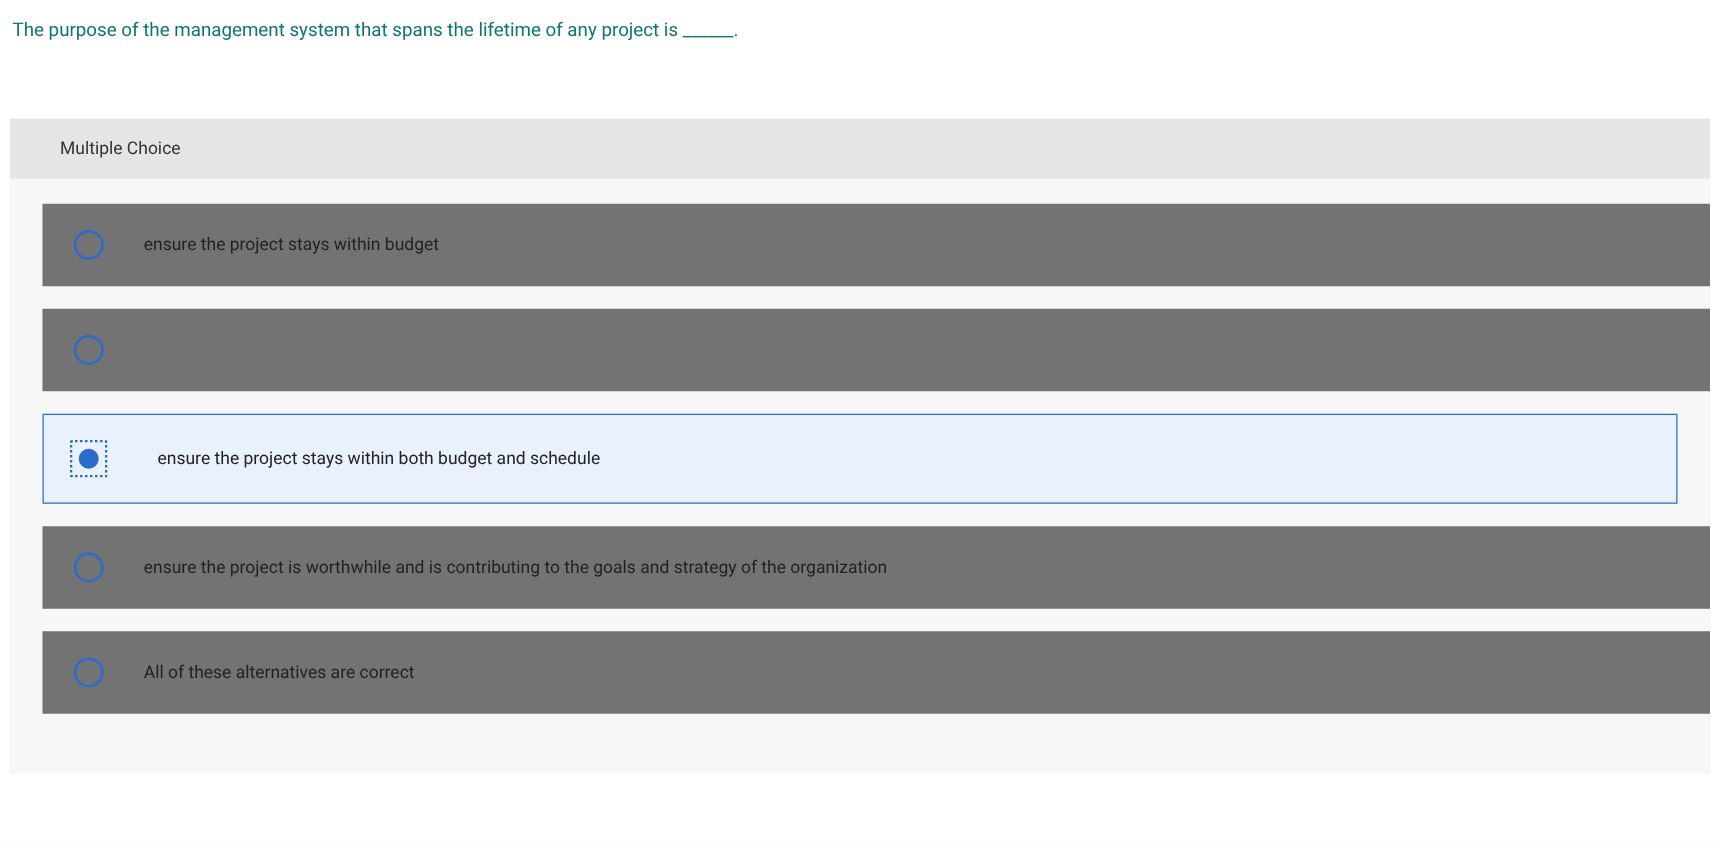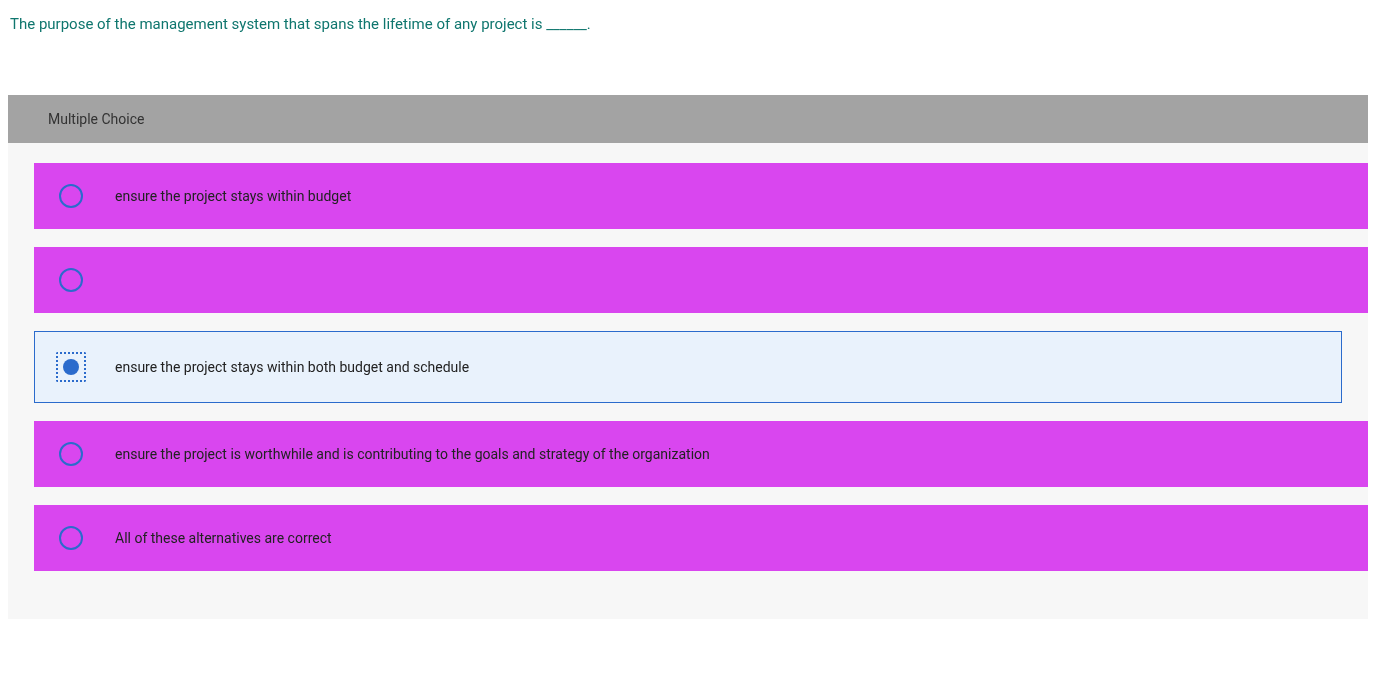--- a/index.html
+++ b/index.html
@@ -18,30 +18,30 @@
   color: #0f766e;
   padding: 14px 10px 10px 10px;
   line-height: 1.4;
 }
 .quiz-container {
   background: #f7f7f7;
   margin: 50px 8px 0 8px;
   padding-bottom: 30px;
 }
 .section-header {
-  background: #a3a3a3;
+  background: #e5e5e5;
   padding: 16px 40px;
   font-size: 14px;
   color: #333;
 }
 .options {
   padding: 20px 0 0 0;
 }
 .option {
-  background: #d946ef;
+  background: #737373;
   margin: 0 0 18px 26px;
   padding: 20px 24px;
   border: 1px solid transparent;
   display: flex;
   align-items: center;
   cursor: pointer;
 }
 .option.selected {
   background: #e9f2fc;
   border: 1px solid #2b6bcc;
@@ -75,21 +75,21 @@
 }
 .option.selected .radio-inner {
   display: block;
 }
 .option-label {
   margin-left: 32px;
   font-size: 14px;
   color: #222;
 }
 .option.selected .option-label {
-  margin-left: 29px;
+  margin-left: 40px;
 }
 </style>
 </head>
 <body>
 
 <div class="question-text">The purpose of the management system that spans the lifetime of any project is ______.</div>
 
 <div class="quiz-container">
   <div class="section-header">Multiple Choice</div>
   <div class="options">

